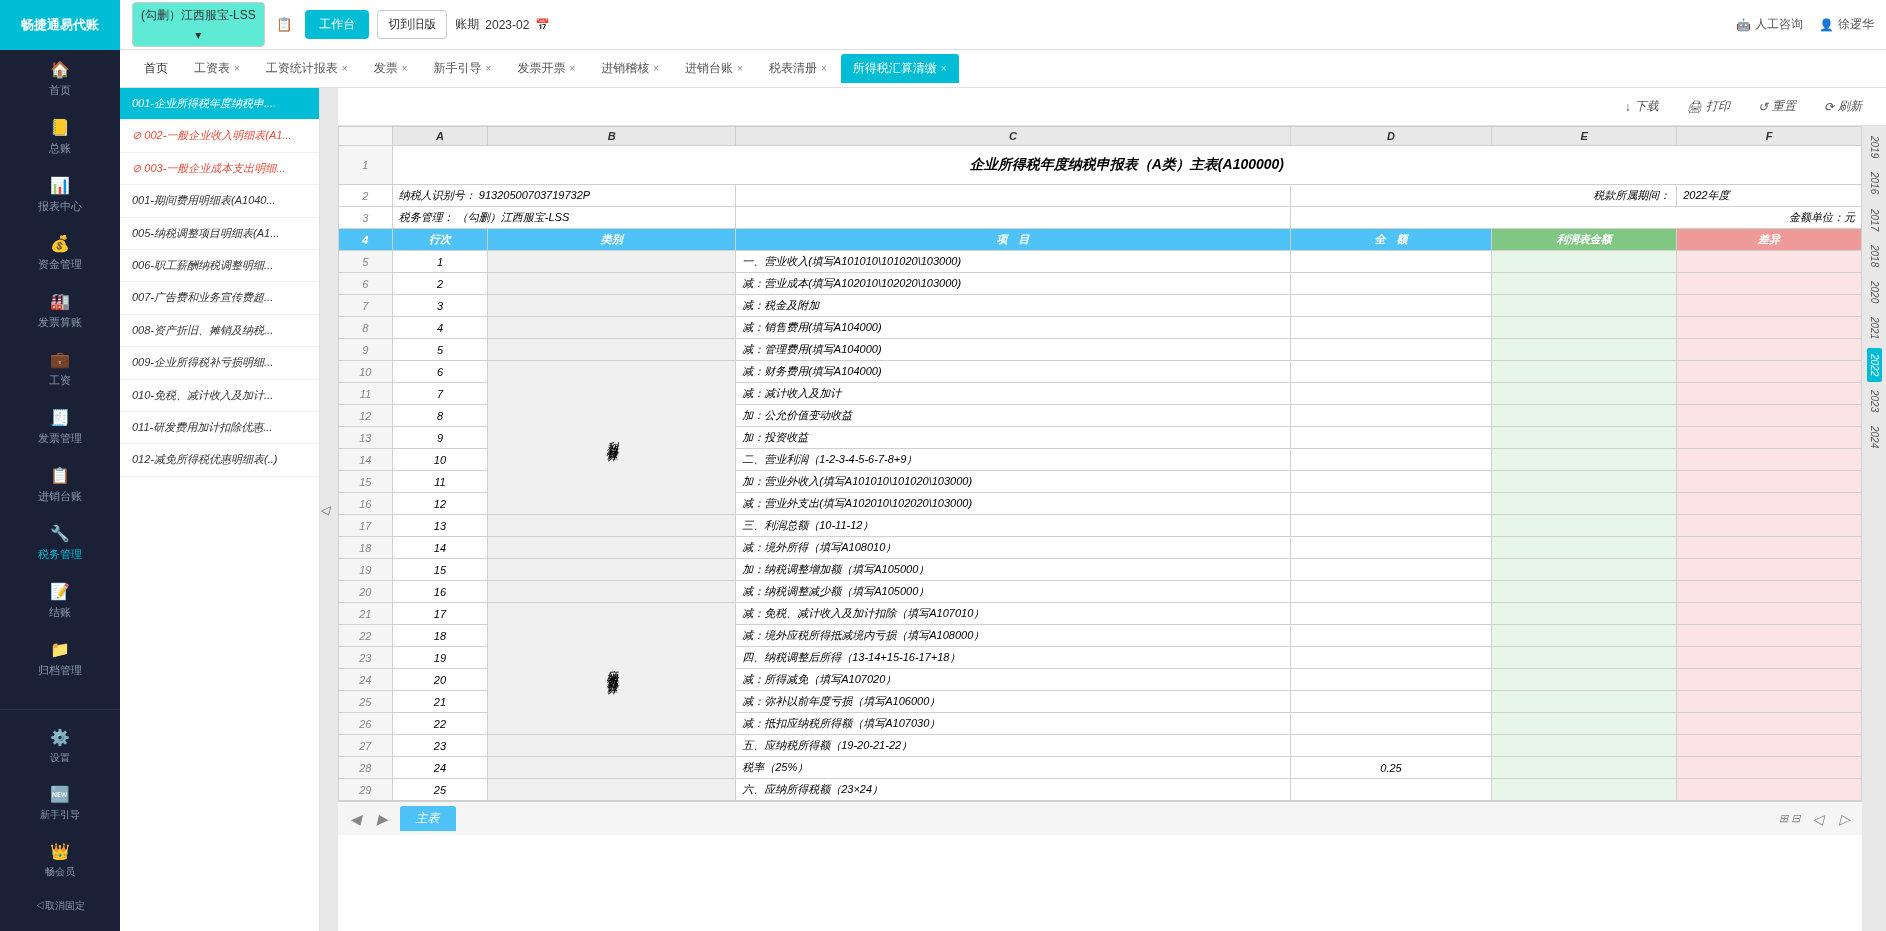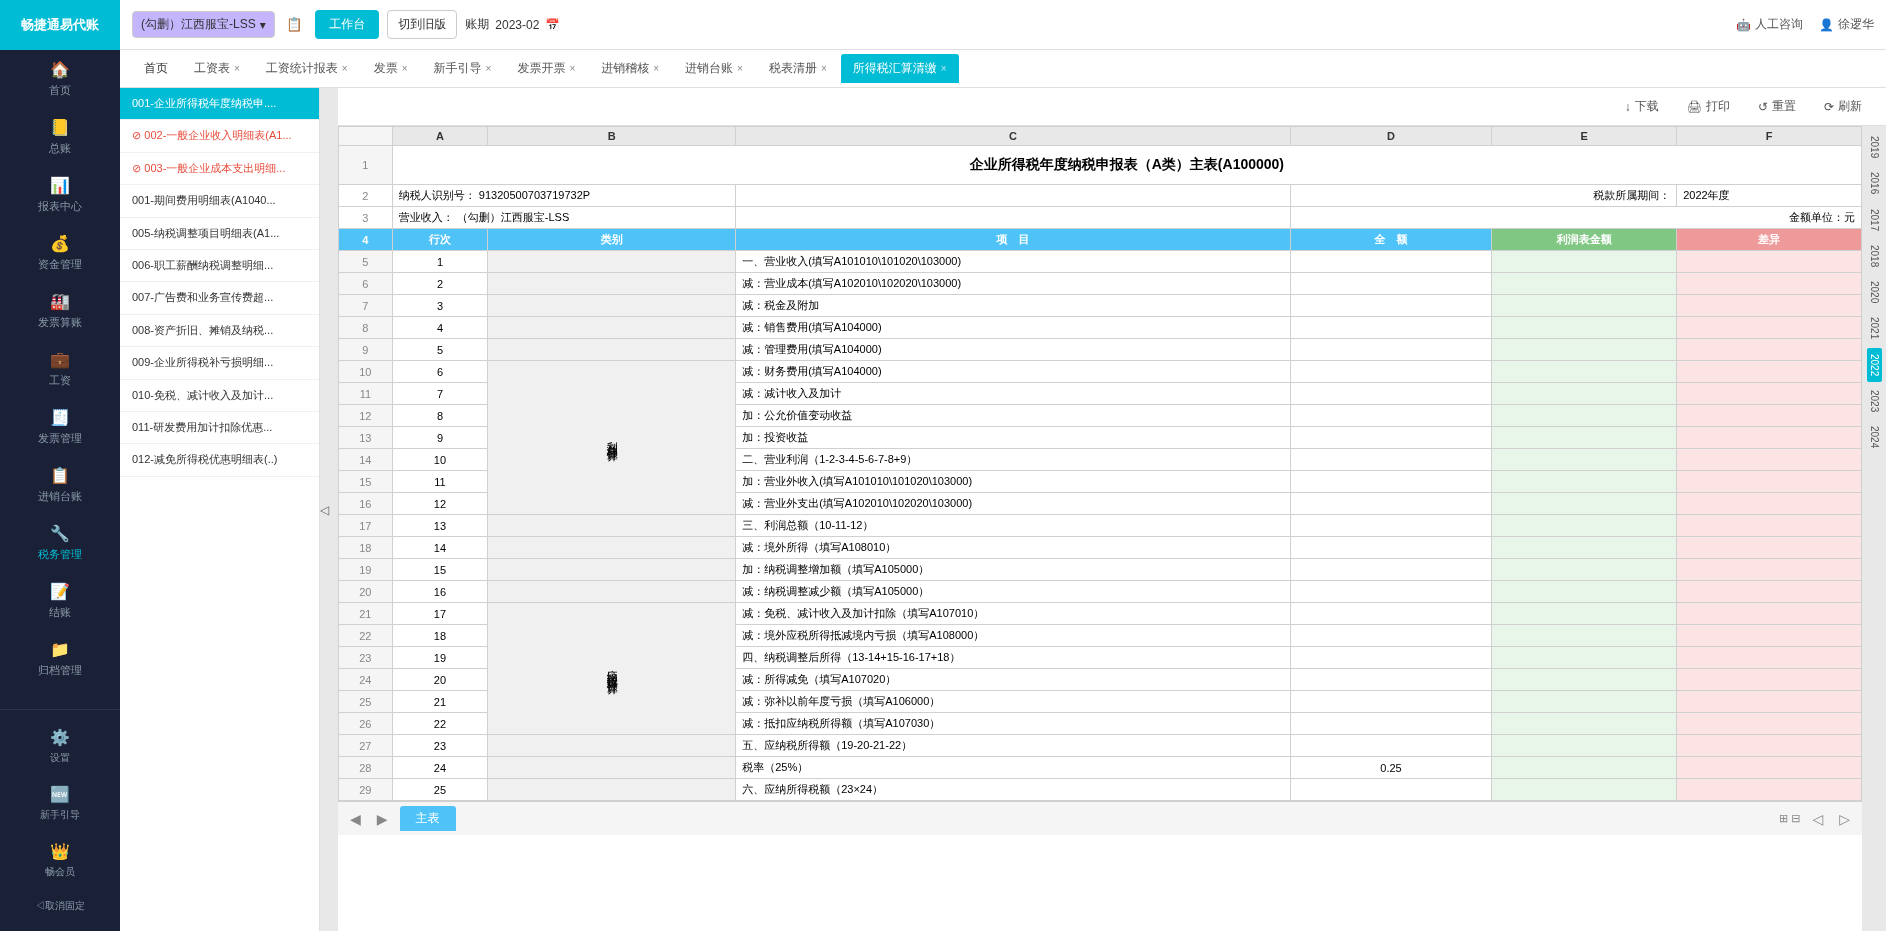--- a/index.html
+++ b/index.html
@@ -16,36 +16,36 @@
     .sidebar-item .icon { font-size: 16px; }
     .sidebar-bottom { margin-top: auto; padding: 8px 0; border-top: 1px solid #2a3550; }
     .sidebar-bottom .sidebar-item { font-size: 10px; }
 
     
     .main { flex: 1; display: flex; flex-direction: column; overflow: hidden; }
 
     
     .top-header { height: 50px; background: #fff; display: flex; align-items: center; padding: 0 12px; border-bottom: 1px solid #e0e0e0; justify-content: space-between; }
     .top-header-left { display: flex; align-items: center; gap: 8px; }
-    .company-selector { display: flex; align-items: center; gap: 4px; border: 1px solid #ccc; border-radius: 4px; padding: 4px 8px; cursor: pointer; font-size: 12px; color: #333; background: #c4b5fd; }
+    .company-selector { display: flex; align-items: center; gap: 4px; border: 1px solid #ccc; border-radius: 4px; padding: 4px 8px; cursor: pointer; font-size: 12px; color: #333; background: #5eead4; flex-direction: column; }
     .btn-work { background: #00bcd4; color: white; border: none; padding: 6px 14px; border-radius: 4px; cursor: pointer; font-size: 12px; }
     .btn-switch { background: white; color: #333; border: 1px solid #ccc; padding: 5px 10px; border-radius: 4px; cursor: pointer; font-size: 12px; }
     .period-info { display: flex; align-items: center; gap: 6px; font-size: 12px; color: #333; }
     .top-header-right { display: flex; align-items: center; gap: 16px; font-size: 12px; color: #555; }
     .user-info { display: flex; align-items: center; gap: 4px; cursor: pointer; }
 
     
     .nav-tabs { height: 38px; background: #fff; display: flex; align-items: center; padding: 0 12px; border-bottom: 1px solid #e0e0e0; gap: 2px; }
     .nav-tab { padding: 6px 12px; font-size: 12px; color: #555; cursor: pointer; border-radius: 3px 3px 0 0; white-space: nowrap; display: flex; align-items: center; gap: 4px; }
     .nav-tab.active { background: #00bcd4; color: white; }
     .nav-tab .close-btn { font-size: 10px; opacity: 0.7; }
     .nav-tab.plain { color: #333; }
 
     
-    .content-area { flex: 1; display: flex; overflow: hidden; }
+    .content-area { flex: 1; display: flex; overflow: hidden; font-style: italic; }
 
     
     .left-panel { width: 200px; background: #fff; border-right: 1px solid #e0e0e0; display: flex; flex-direction: column; overflow-y: auto; flex-shrink: 0; }
     .left-panel-item { padding: 8px 12px; font-size: 11px; cursor: pointer; color: #333; border-bottom: 1px solid #f0f0f0; line-height: 1.4; }
     .left-panel-item.active { background: #00bcd4; color: white; }
     .left-panel-item.error { color: #e74c3c; }
 
     
     .right-content { flex: 1; display: flex; flex-direction: column; overflow: hidden; }
 
@@ -343,21 +343,21 @@
                     <span>税款所属期间：</span>
                   </td>
                   <td>
                     <span>2022年度</span>
                   </td>
                 </tr>
 
                 <tr class="info-row">
                   <td class="row-header">3</td>
                   <td colspan="2">
-                    <span>营业收入：</span>
+                    <span>税务管理：</span>
                     <span>（勾删）江西服宝-LSS</span>
                   </td>
                   <td></td>
                   <td colspan="3" style="text-align:right;">
                     <span>金额单位：元</span>
                   </td>
                 </tr>
 
                 <tr class="col-header-row">
                   <th class="row-header" style="background:#e8e8e8;">4</th>

